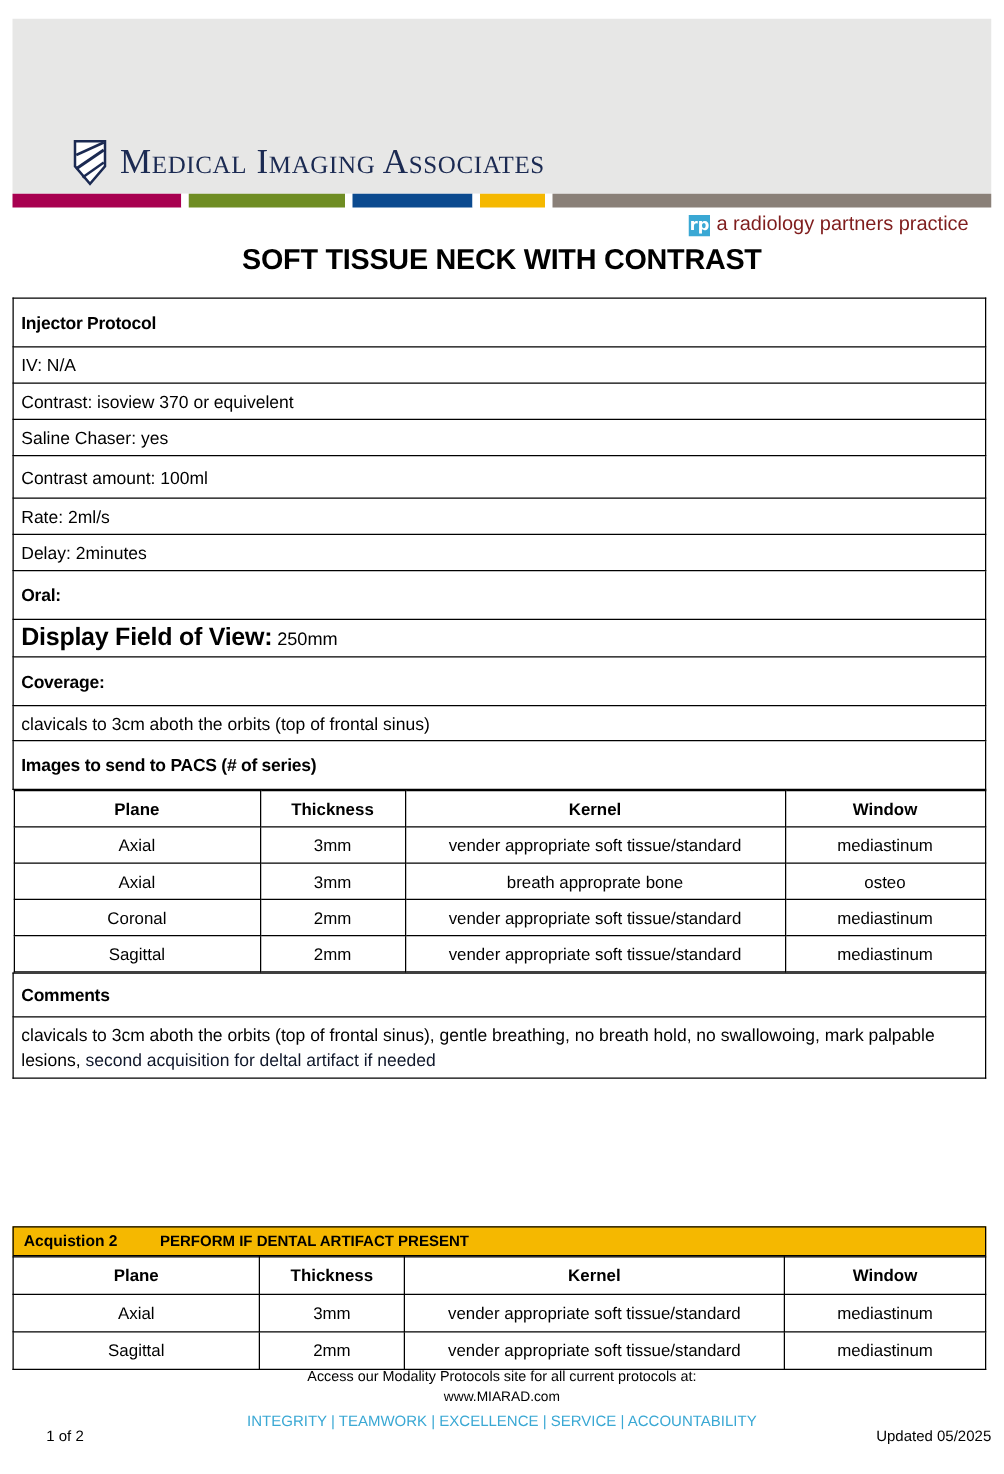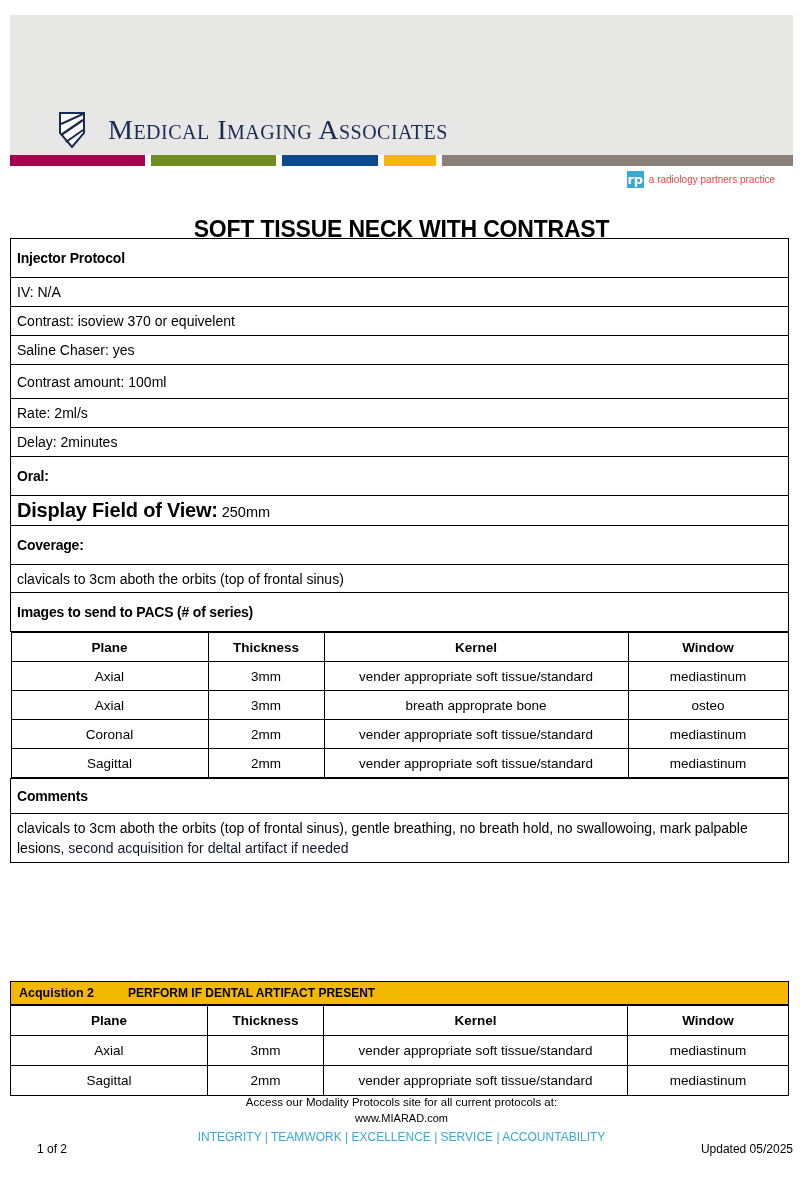--- a/index.html
+++ b/index.html
@@ -24,21 +24,21 @@
     width: 783px;
     height: 140px;
     background: #e7e7e6;
   }
   .logo-row {
     position: absolute;
     left: 48px;
     top: 96px;
     display: flex;
     align-items: center;
-    gap: 22px;
+    gap: 10px;
   }
   .shield {
     width: 28px;
     height: 38px;
     display: block;
   }
   .logo-text {
     font-family: "Liberation Serif", serif;
     font-size: 28px;
     color: #1b2a52;
@@ -79,30 +79,30 @@
     height: 17px;
     background: #3aa8d4;
     color: #ffffff;
     font-size: 13px;
     font-weight: bold;
     line-height: 17px;
     text-align: center;
     font-family: "DejaVu Sans", sans-serif;
   }
   .rp-text {
-    font-size: 10px;
-    color: #ef4444;
+    font-size: 16px;
+    color: #7f1d1d;
     white-space: nowrap;
   }
 
   
   .doc-title {
     position: absolute;
     left: 0;
-    top: 216px;
+    top: 194px;
     width: 803px;
     text-align: center;
     font-size: 23px;
     font-weight: bold;
     letter-spacing: -0.2px;
     font-family: "Liberation Sans", sans-serif;
   }
 
   
   .main-table {

